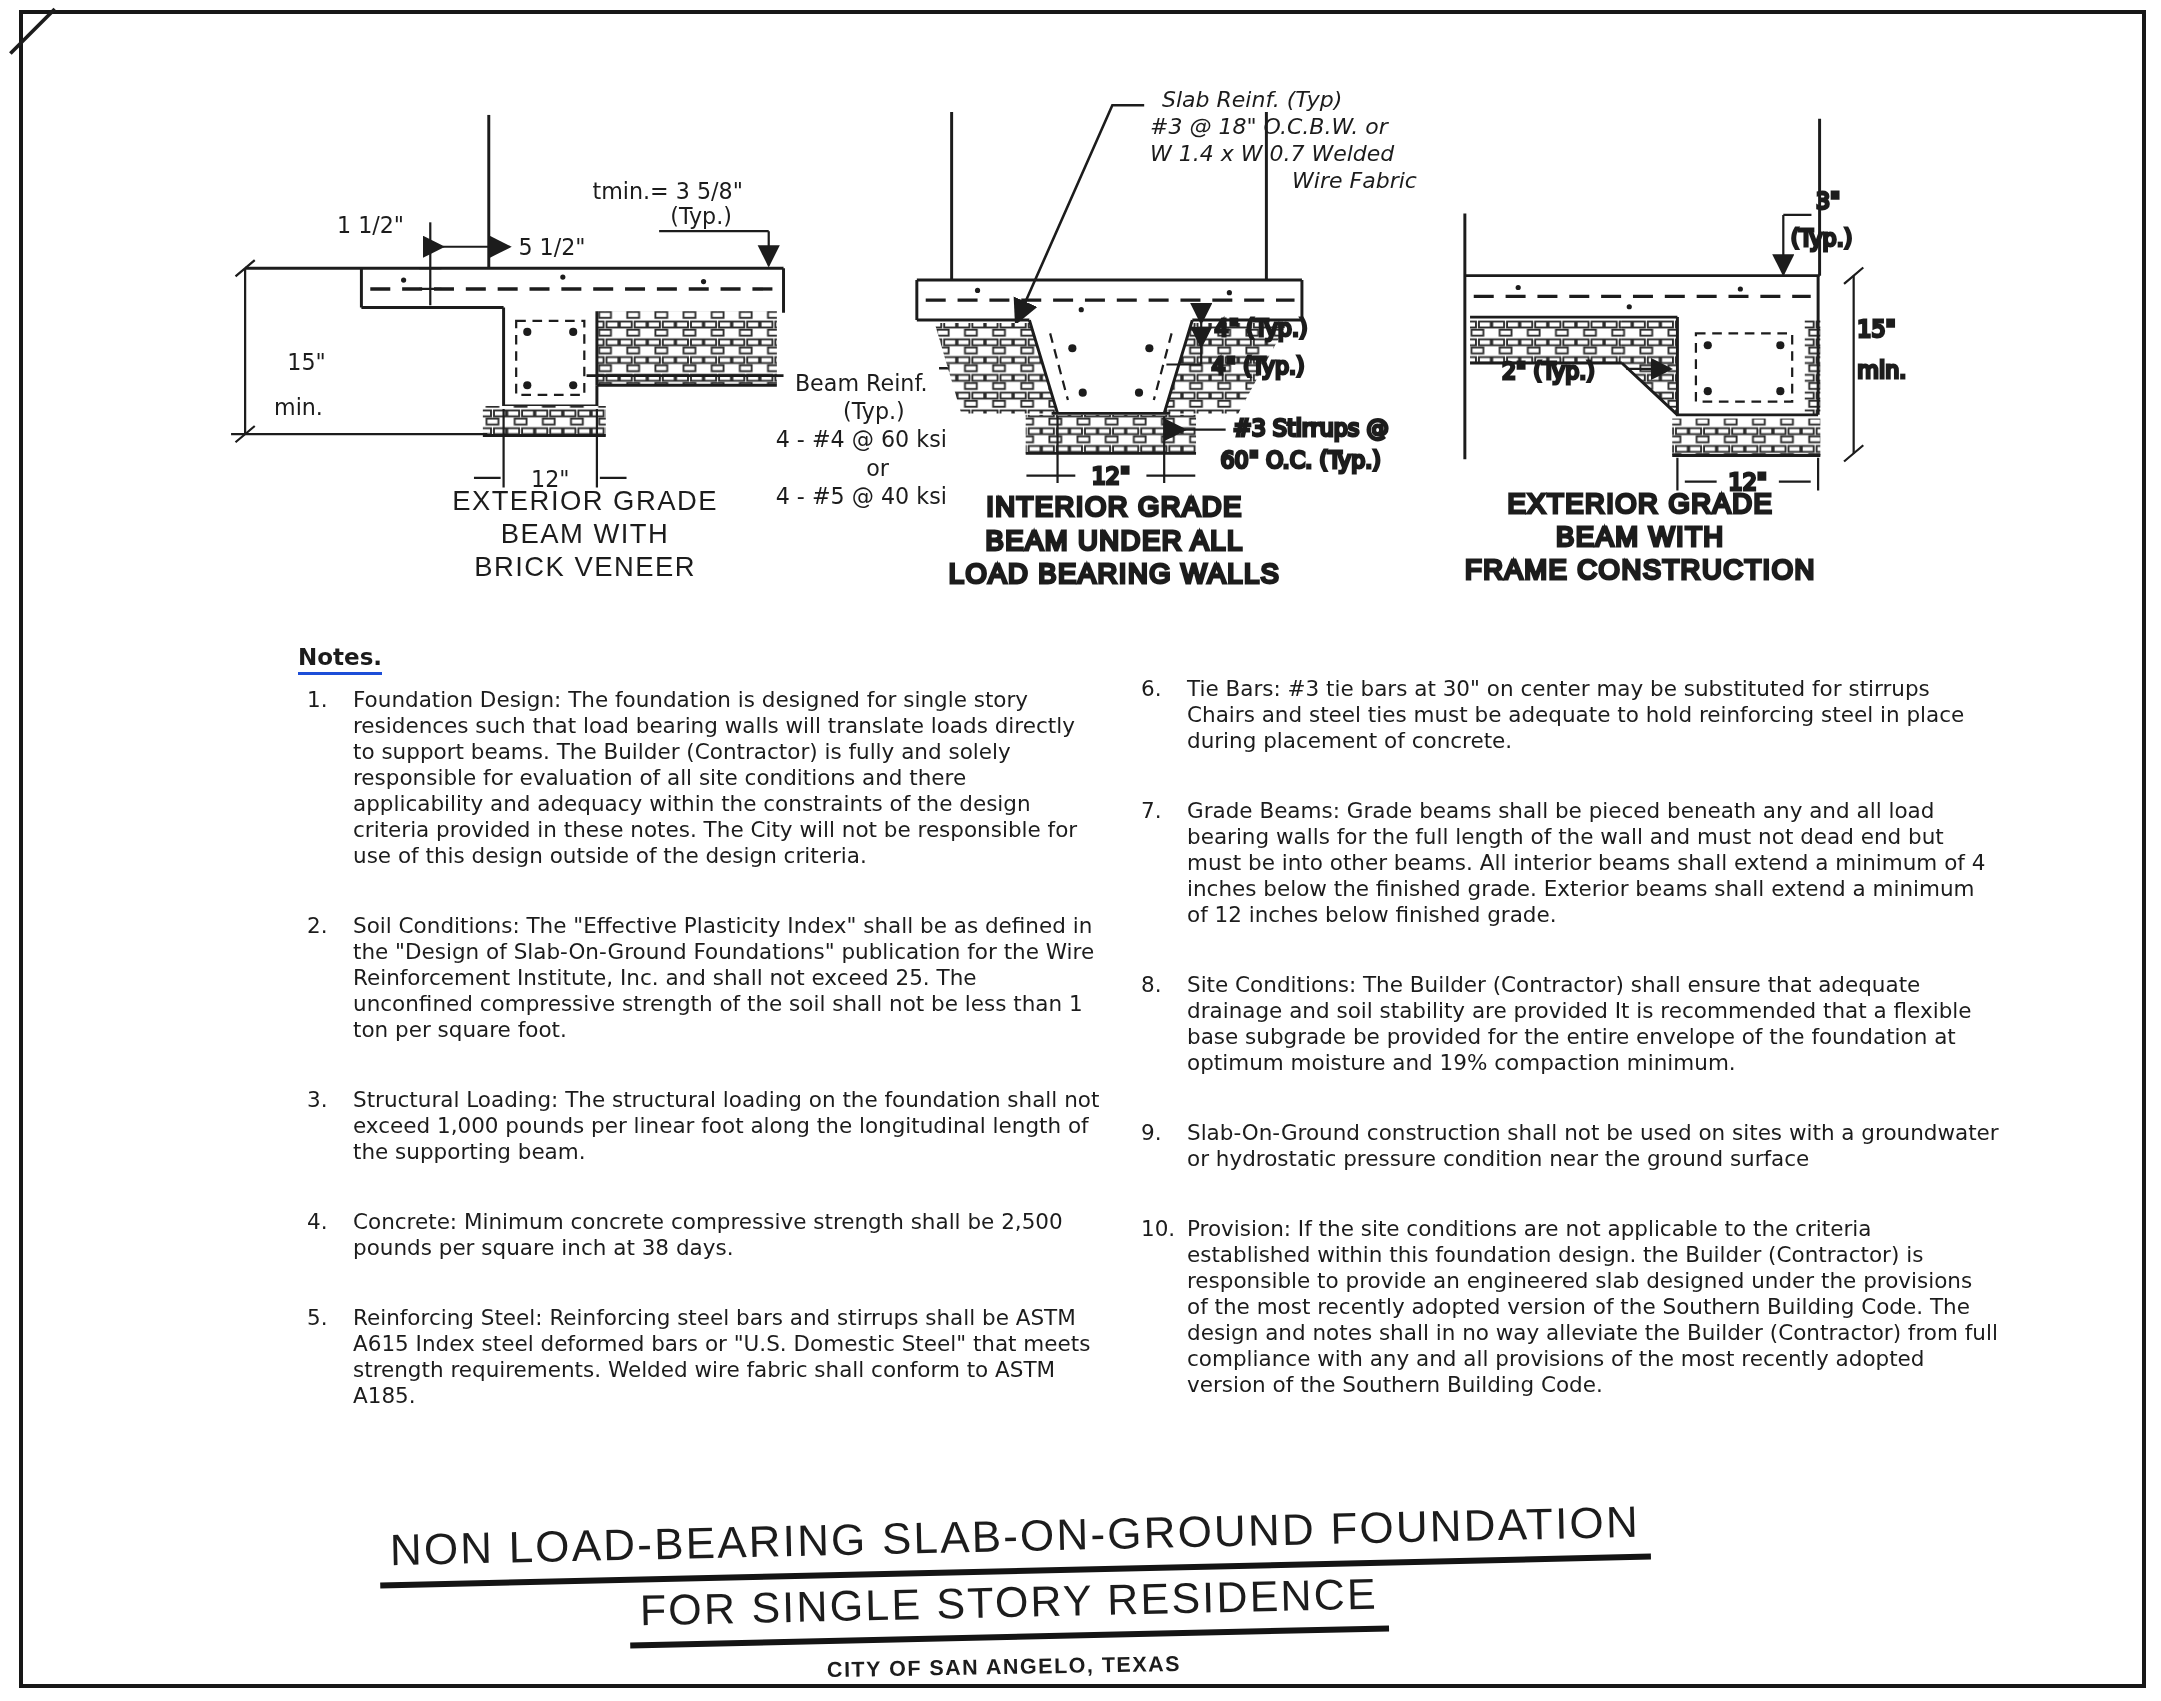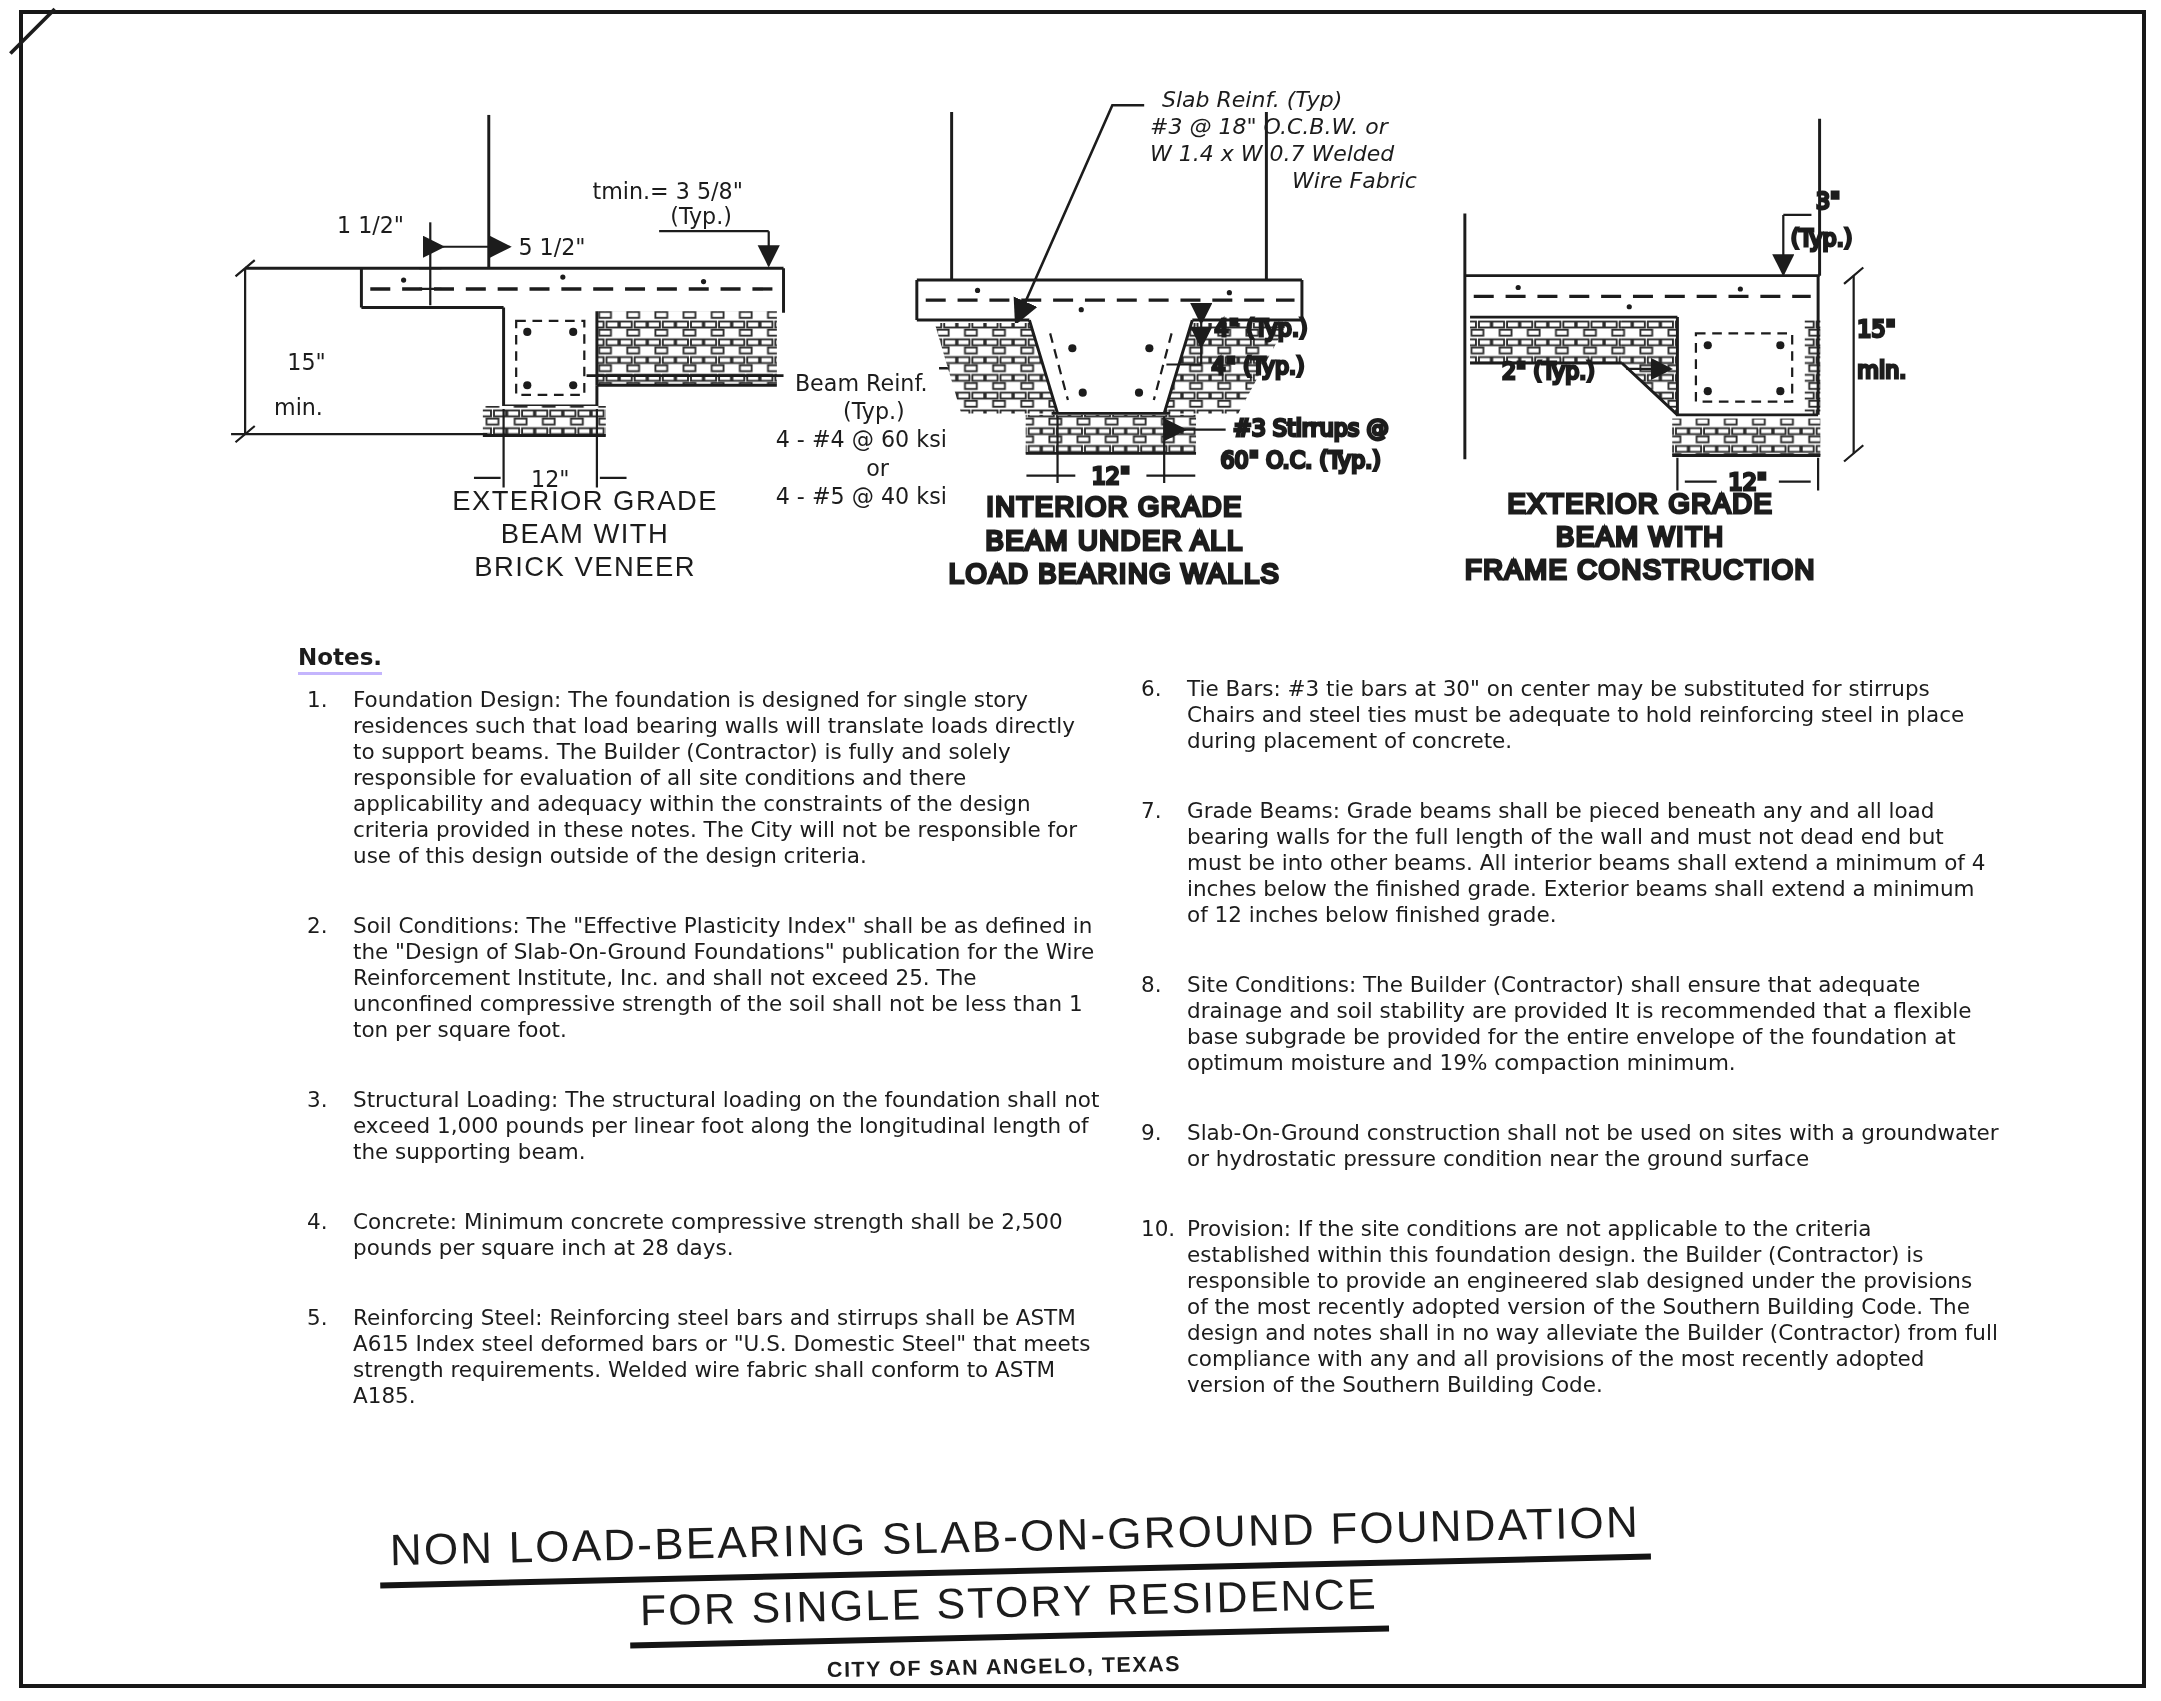--- a/index.html
+++ b/index.html
@@ -7,21 +7,21 @@
          font-family:"DejaVu Sans",sans-serif;color:#1c1c1c;}
   .frame{position:absolute;left:19px;top:10.4px;right:15px;bottom:13.3px;border:4.4px solid #171717;}
   svg{position:absolute;left:0;top:0;}
   svg text{fill:#1c1c1c;}
   .dimtxt{font-family:"DejaVu Sans",sans-serif;font-size:30px;}
   .captxt{font-family:"Liberation Sans",sans-serif;font-size:37px;letter-spacing:2px;}
   .callout{position:absolute;left:1150px;top:86px;width:341px;font-size:22px;line-height:27px;font-style:italic;}
   .callout .l1{padding-left:12px;}
   .callout .l4{padding-left:68px;text-align:center;}
   .notes-heading{position:absolute;left:298px;top:644px;font-size:23px;font-weight:bold;
-                 border-bottom:3px solid #c4b5fd;padding-bottom:2.2px;}
+                 border-bottom:3px solid #1d4ed8;padding-bottom:2.2px;}
   .notes-col{position:absolute;font-size:21.5px;line-height:26px;}
   .col-left{left:307px;top:687px;width:793px;}
   .col-right{left:1141px;top:676px;width:858px;}
   .note{display:flex;margin-bottom:44px;}
   .note .num{flex:0 0 46px;}
   .note .txt{flex:1;}
   .title-line{position:absolute;white-space:nowrap;font-family:"Liberation Sans",sans-serif;
               border-bottom:6px solid #141414;padding:0 10.4px 7.4px;}
   .title-1{top:1511px;left:1015px;transform:translateX(-50%) rotate(-1.3deg);font-size:44px;letter-spacing:2.2px;}
   .title-2{top:1578px;left:1009px;transform:translateX(-50%) rotate(-1.3deg);font-size:43px;letter-spacing:2.2px;}
@@ -237,21 +237,21 @@
     <div class="note">
       <span class="num">2.</span>
       <span class="txt">Soil Conditions:  The "Effective Plasticity Index" shall be as defined in the "Design of Slab-On-Ground Foundations" publication for the Wire Reinforcement Institute, Inc. and shall not exceed 25.  The unconfined compressive strength of the soil shall not be less than 1 ton per square foot.</span>
     </div>
     <div class="note">
       <span class="num">3.</span>
       <span class="txt">Structural Loading:  The structural loading on the foundation shall not exceed 1,000 pounds per linear foot along the longitudinal length of the supporting beam.</span>
     </div>
     <div class="note">
       <span class="num">4.</span>
-      <span class="txt">Concrete:  Minimum concrete compressive strength shall be 2,500 pounds per square inch at 28 days.</span>
+      <span class="txt">Concrete:  Minimum concrete compressive strength shall be 2,500 pounds per square inch at 38 days.</span>
     </div>
     <div class="note">
       <span class="num">5.</span>
       <span class="txt">Reinforcing Steel: Reinforcing steel bars and stirrups shall be ASTM A615 Index steel deformed bars or "U.S. Domestic Steel" that meets strength requirements. Welded wire fabric shall conform to ASTM A185.</span>
     </div>
   </div>
 
   <div class="notes-col col-right">
     <div class="note">
       <span class="num">6.</span>

